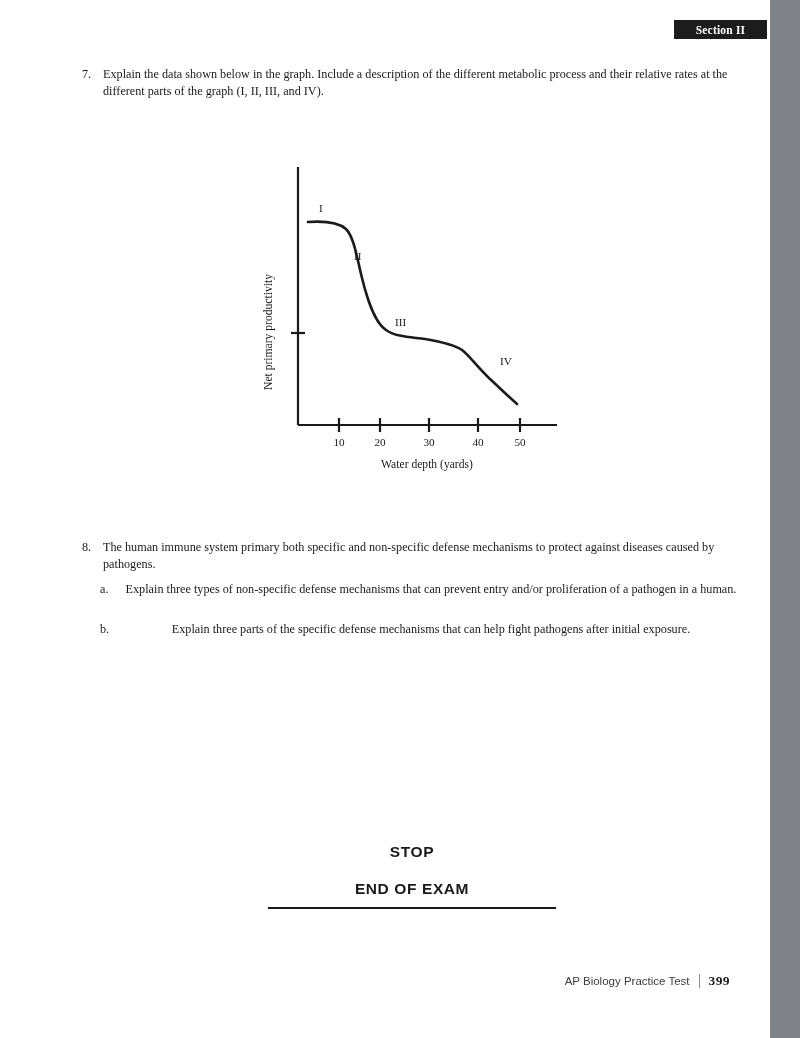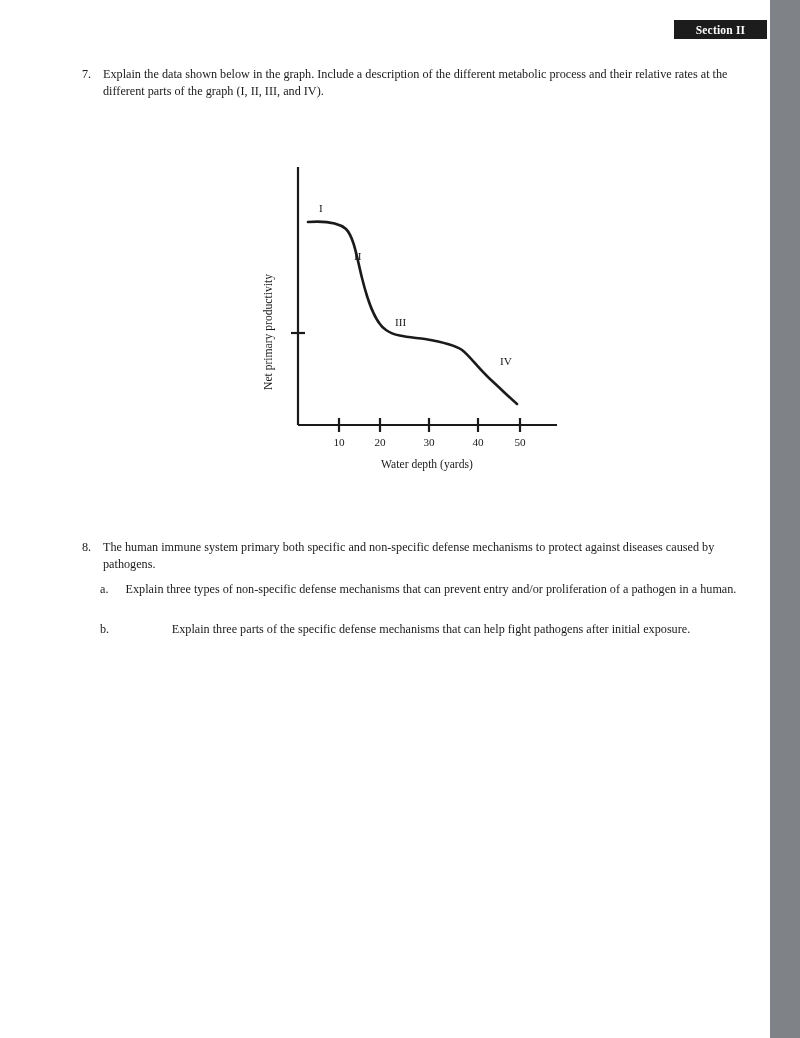--- a/index.html
+++ b/index.html
@@ -243,15 +243,25 @@
   <div class="subitem" id="subitem-a">
     <div class="sub-letter">a.</div>
     <div class="sub-body">Explain three types of non-specific defense mechanisms that can prevent entry and/or proliferation of a pathogen in a human.</div>
   </div>
 
   <div class="subitem" id="subitem-b">
     <div class="sub-letter">b.</div>
     <div class="sub-body">Explain three parts of the specific defense mechanisms that can help fight pathogens after initial exposure.</div>
   </div>
 
-
+  <div class="stop-block">
+    <div class="stop-word">STOP</div>
+    <div class="end-word">END OF EXAM</div>
+    <div class="stop-rule"></div>
+  </div>
+
+  <div class="footer">
+    <div class="footer-title">AP Biology Practice Test</div>
+    <div class="footer-sep"></div>
+    <div class="footer-page">399</div>
+  </div>
 
 </div>
 
 </body></html>

